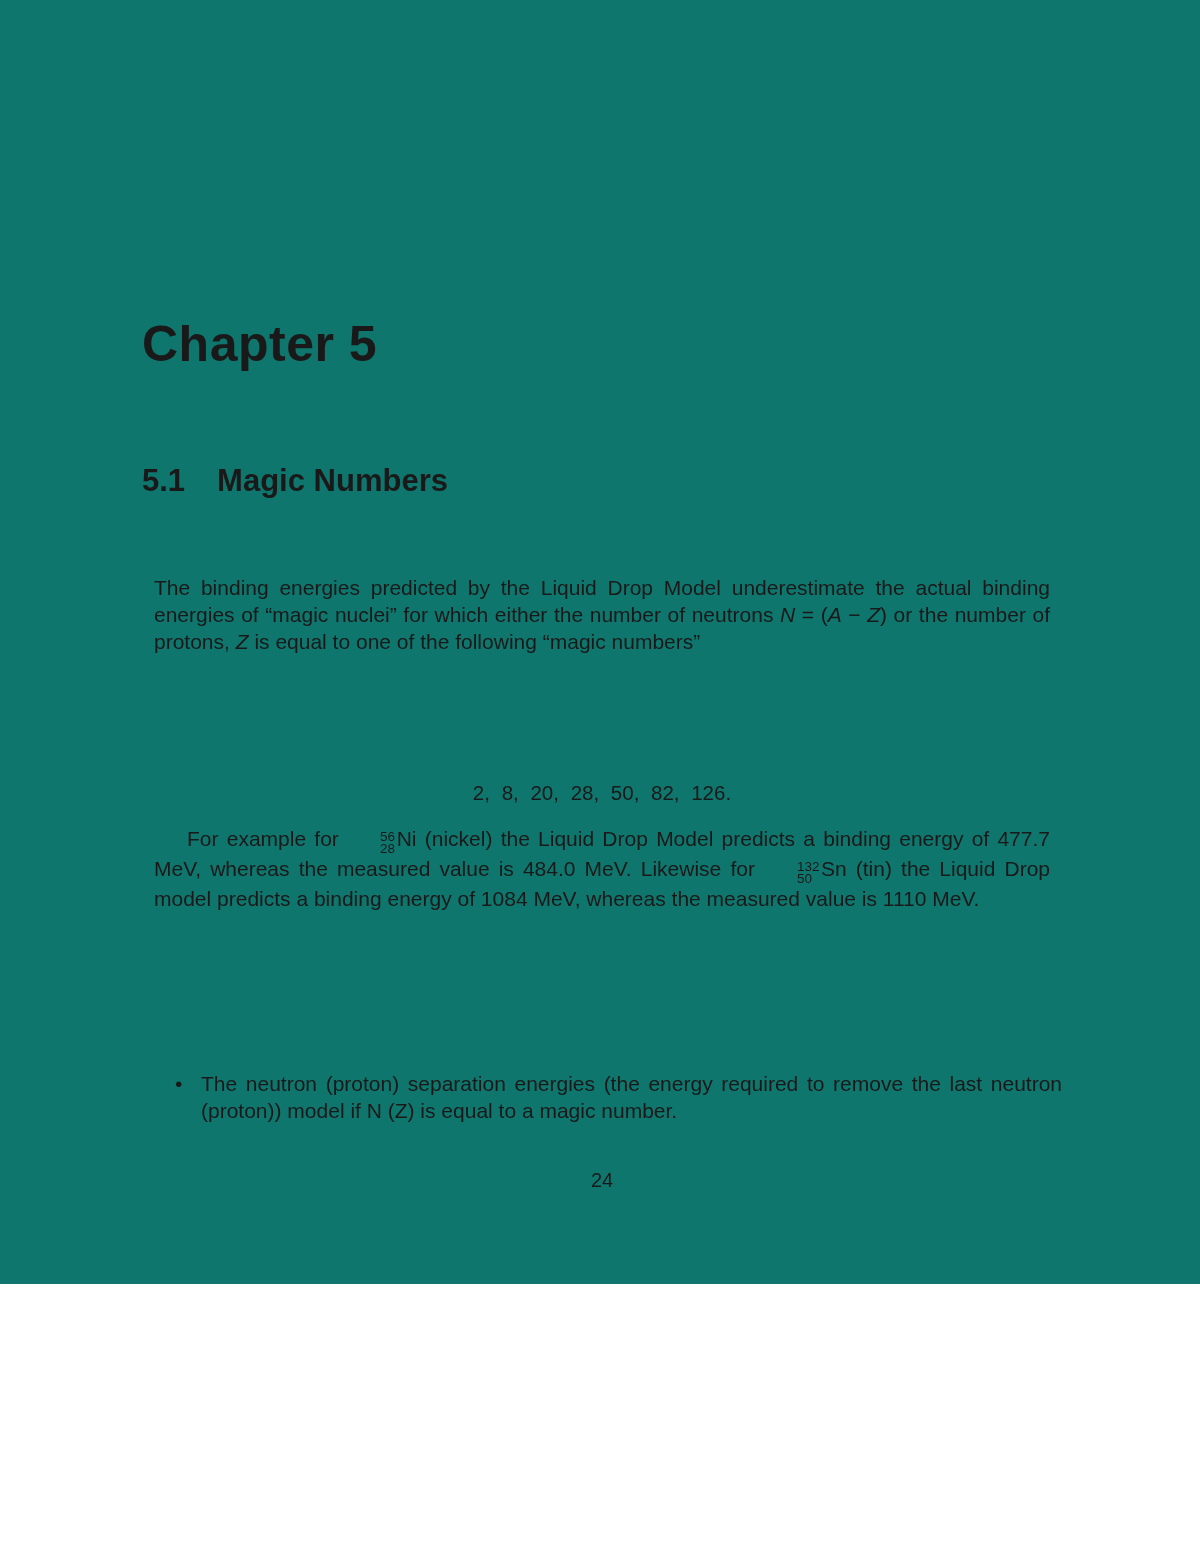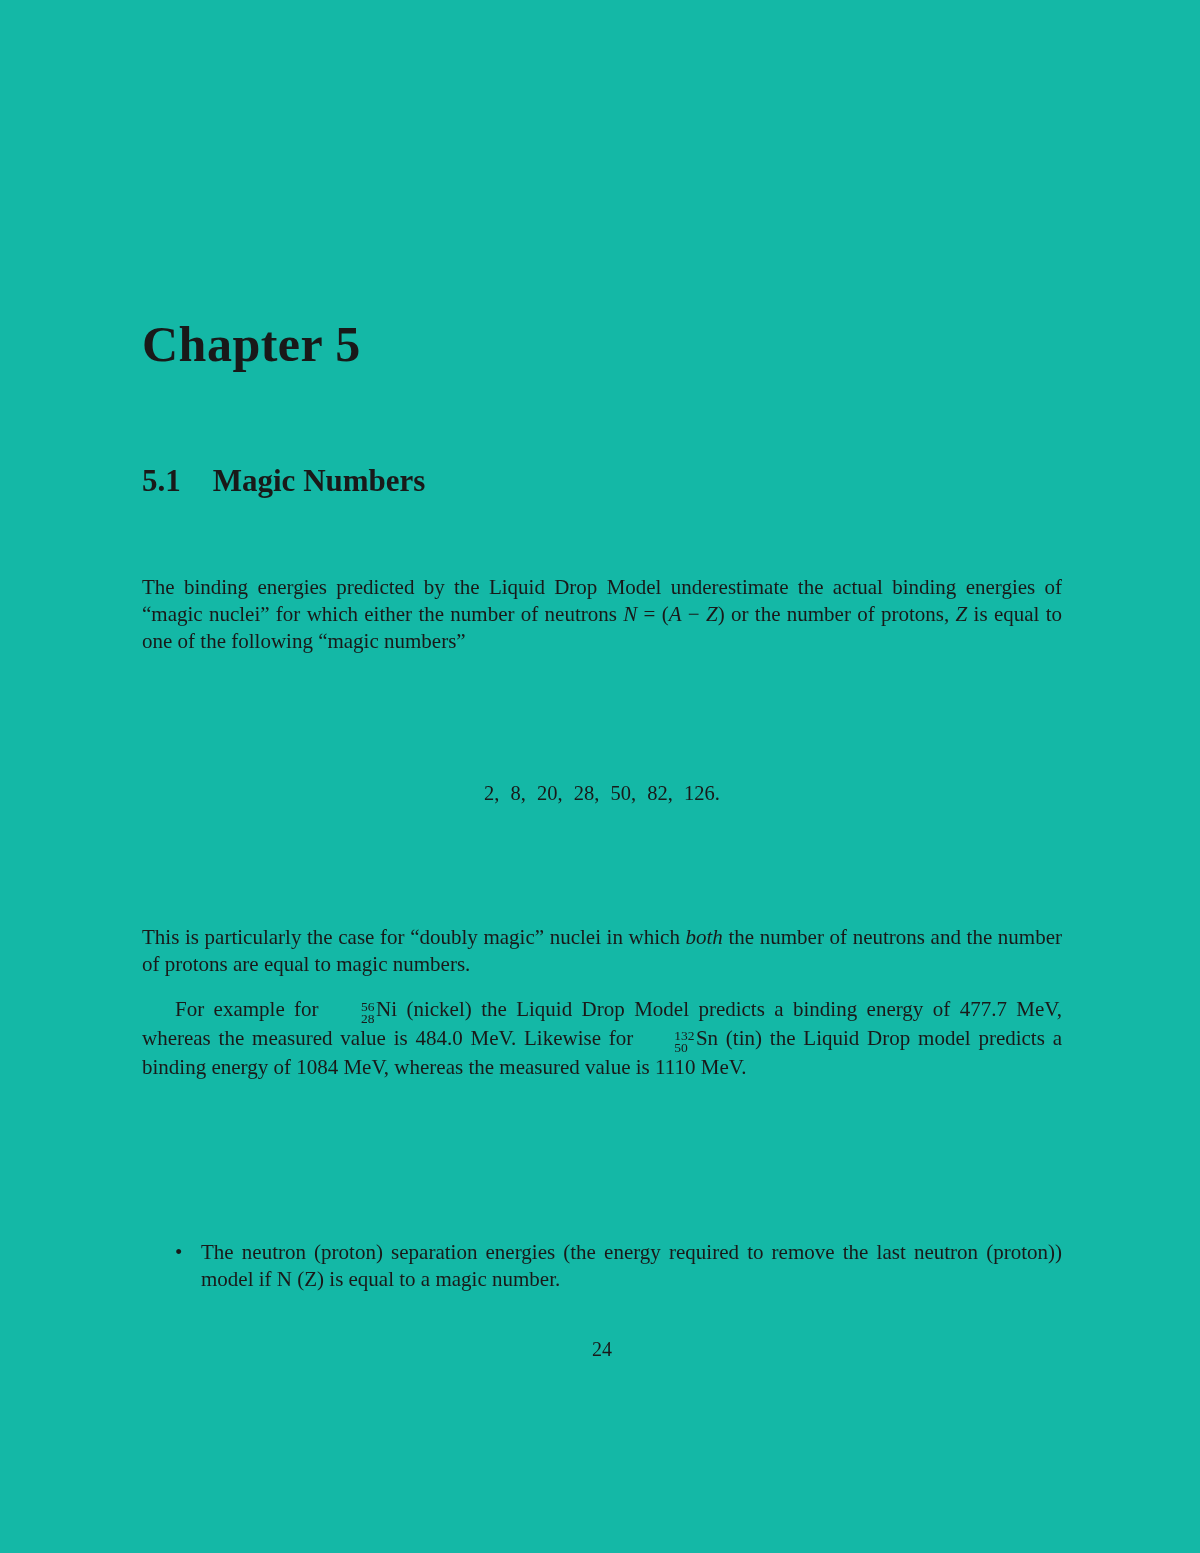--- a/index.html
+++ b/index.html
@@ -3,24 +3,24 @@
 <meta charset="utf-8">
 <style>
   html, body {
     margin: 0;
     padding: 0;
     background: #ffffff;
   }
   .page {
     position: relative;
     width: 1200px;
-    height: 1553px;
-    background: #14b8a6;
+    height: 1284px;
+    background: #0f766e;
     color: #191919;
-    font-family: Liberation Serif, serif;
+    font-family: Liberation Sans, sans-serif;
     overflow: hidden;
     display: flow-root;
   }
   .content {
     position: absolute;
     left: 142px;
     top: 0;
     width: 920px;
     display: flow-root;
   }
@@ -39,21 +39,21 @@
     letter-spacing: 0.5px;
   }
   .section-heading {
     margin: 94px 0 0 0;
     font-size: 31px;
     line-height: 34px;
     font-weight: bold;
   }
   .section-number { margin-right: 32px; margin-top: 32px; }
   p.body-par {
-    margin: 0;
+    margin: 12px;
     font-size: 21px;
     line-height: 27px;
     text-align: justify;
   }
   .mt-par1   { margin-top: 76px  !important; }
   .mt-eq     { margin-top: 124px !important; }
   .mt-par2   { margin-top: 117px !important; }
   .mt-par3   { margin-top: 18px  !important; }
   .mt-par4   { margin-top: 21px  !important; }
   .indent { text-indent: 33px; }
@@ -106,21 +106,20 @@
 
     <h1 class="chapter-label">Chapter 5</h1>
 
 
     <h2 class="section-heading"><span class="section-number">5.1</span><span>Magic Numbers</span></h2>
 
     <p class="body-par mt-par1"><span>The binding energies predicted by the Liquid Drop Model underestimate the actual binding energies of “magic nuclei” for which either the number of neutrons </span><span class="mi">N</span><span> = (</span><span class="mi">A</span><span> − </span><span class="mi">Z</span><span>) or the number of protons, </span><span class="mi">Z</span><span> is equal to one of the following “magic numbers”</span></p>
 
     <p class="display-eq mt-eq">2, 8, 20, 28, 50, 82, 126.</p>
 
-    <p class="body-par mt-par2"><span>This is particularly the case for “doubly magic” nuclei in which </span><span class="mi">both</span><span> the number of neutrons and the number of protons are equal to magic numbers.</span></p>
 
     <p class="body-par indent mt-par3"><span>For example for </span><span class="isotope"><span class="iso-nums"><span>56</span><span>28</span></span><span>Ni</span></span><span> (nickel) the Liquid Drop Model predicts a binding energy of 477.7 MeV, whereas the measured value is 484.0 MeV. Likewise for </span><span class="isotope"><span class="iso-nums"><span>132</span><span>50</span></span><span>Sn</span></span><span> (tin) the Liquid Drop model predicts a binding energy of 1084 MeV, whereas the measured value is 1110 MeV.</span></p>
 
 
     <div class="bullet-list">
       <div class="bullet-item">
         <span class="bullet-marker">•</span><span>The neutron (proton) separation energies (the energy required to remove the last neutron (proton)) model if N (Z) is equal to a magic number.</span>
       </div>
     </div>
 

